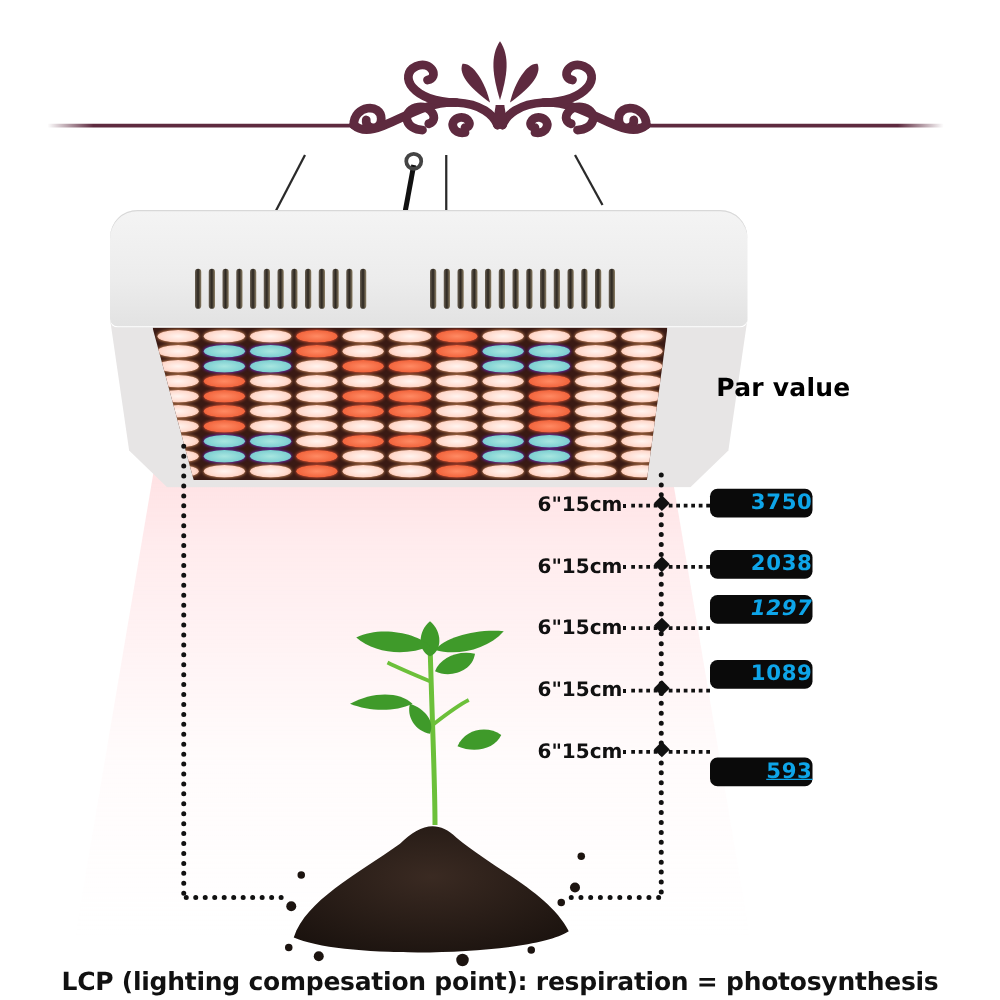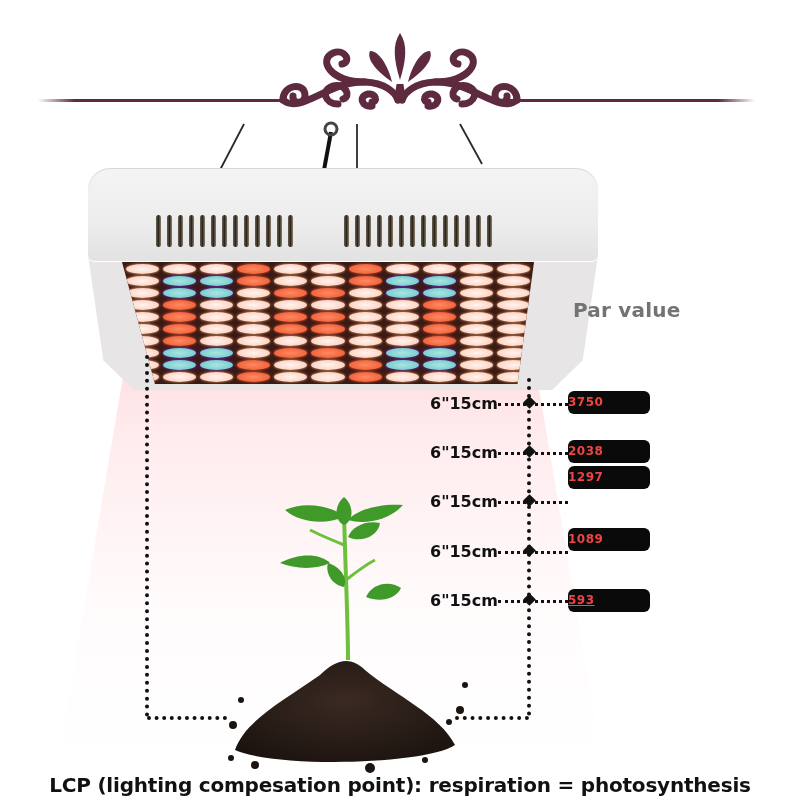--- a/index.html
+++ b/index.html
@@ -53,28 +53,28 @@
   }
   .led { border-radius:50%; }
   .led.W { background: radial-gradient(ellipse at center, #fff4ef 0%, #ffd9cc 60%, #f5a07a 100%); box-shadow:0 0 3px #f3a566; }
   .led.R { background: radial-gradient(ellipse at center, #ff8a63 0%, #f2643c 70%, #e0401f 100%); box-shadow:0 0 3px #ff5a3a; }
   .led.B { background: radial-gradient(ellipse at center, #a8e6e0 0%, #7fd0d2 65%, #6a49e8 100%); box-shadow:0 0 3px #7a2cff; }
 
   
   .vline { width:0; border-left:4px dotted #111; }
   .hline { height:0; border-top:4px dotted #111; }
 
-  .par-title { left:573px; top:298px; font-size:20px; font-weight:bold; color:#737373; letter-spacing:0.2px; }
+  .par-title { left:573px; top:298px; font-size:20px; font-weight:bold; color:#000000; letter-spacing:0.2px; }
 
   .row-label { font-size:16px; font-weight:bold; color:#111; left:430px; }
   .row-dots { left:498px; width:70px; height:0; border-top:3px dotted #111; }
   .row-diamond { width:9px; height:9px; background:#111; transform:rotate(45deg); left:525px; }
   .badge {
-    left:568px; width:82px; height:23px; background:#0a0a0a; color:#ef4444;
-    border-radius:6px; font-size:12px; font-weight:bold; text-align:left; line-height:23px;
+    left:568px; width:82px; height:23px; background:#0a0a0a; color:#0ea5e9;
+    border-radius:6px; font-size:17px; font-weight:bold; text-align:right; line-height:23px;
     letter-spacing:0.5px;
   }
 
   
   .plant { left:260px; top:485px; width:200px; height:200px; }
   .soil { left:225px; top:640px; width:245px; height:135px; }
 
   .footer {
     left:0; top:773px; width:800px; text-align:center;
     font-size:20px; font-weight:bold; color:#111; letter-spacing:-0.2px;
@@ -297,33 +297,33 @@
 <div>
   <div class="abs row-label" style="top:443px;">6"15cm</div>
   <div class="abs row-dots" style="top:452px;"></div>
   <div class="abs row-diamond" style="top:447px;"></div>
   <div class="abs badge" style="top:440px;">2038</div>
 </div>
 <div>
   <div class="abs row-label" style="top:492px;">6"15cm</div>
   <div class="abs row-dots" style="top:501px;"></div>
   <div class="abs row-diamond" style="top:496px;"></div>
-  <div class="abs badge" style="top:466px;">1297</div>
+  <div class="abs badge" style="top:476px;font-style:italic;">1297</div>
 </div>
 <div>
   <div class="abs row-label" style="top:542px;">6"15cm</div>
   <div class="abs row-dots" style="top:551px;"></div>
   <div class="abs row-diamond" style="top:546px;"></div>
   <div class="abs badge" style="top:528px;">1089</div>
 </div>
 <div>
   <div class="abs row-label" style="top:591px;">6"15cm</div>
   <div class="abs row-dots" style="top:600px;"></div>
   <div class="abs row-diamond" style="top:595px;"></div>
-  <div class="abs badge" style="top:589px;text-decoration:underline;">593</div>
+  <div class="abs badge" style="top:606px;text-decoration:underline;">593</div>
 </div>
 
 <svg class="abs plant" viewBox="0 0 200 200" xmlns="http://www.w3.org/2000/svg">
   <path d="M88 175 C 88 140, 86 100, 84 30" stroke="#6cc03a" stroke-width="4" fill="none"></path>
   <path d="M86 95 C 95 88, 105 80, 115 75" stroke="#6cc03a" stroke-width="3" fill="none"></path>
   <path d="M84 60 C 72 55, 60 50, 50 45" stroke="#6cc03a" stroke-width="3" fill="none"></path>
   <g fill="#3f9a2a">
     <path d="M84 12 C 74 20, 74 36, 84 40 C 94 36, 94 20, 84 12 Z"></path>
     <path d="M25 25 C 45 15, 75 22, 84 32 C 65 40, 40 38, 25 25 Z"></path>
     <path d="M143 20 C 120 18, 96 25, 88 35 C 105 40, 130 35, 143 20 Z"></path>

